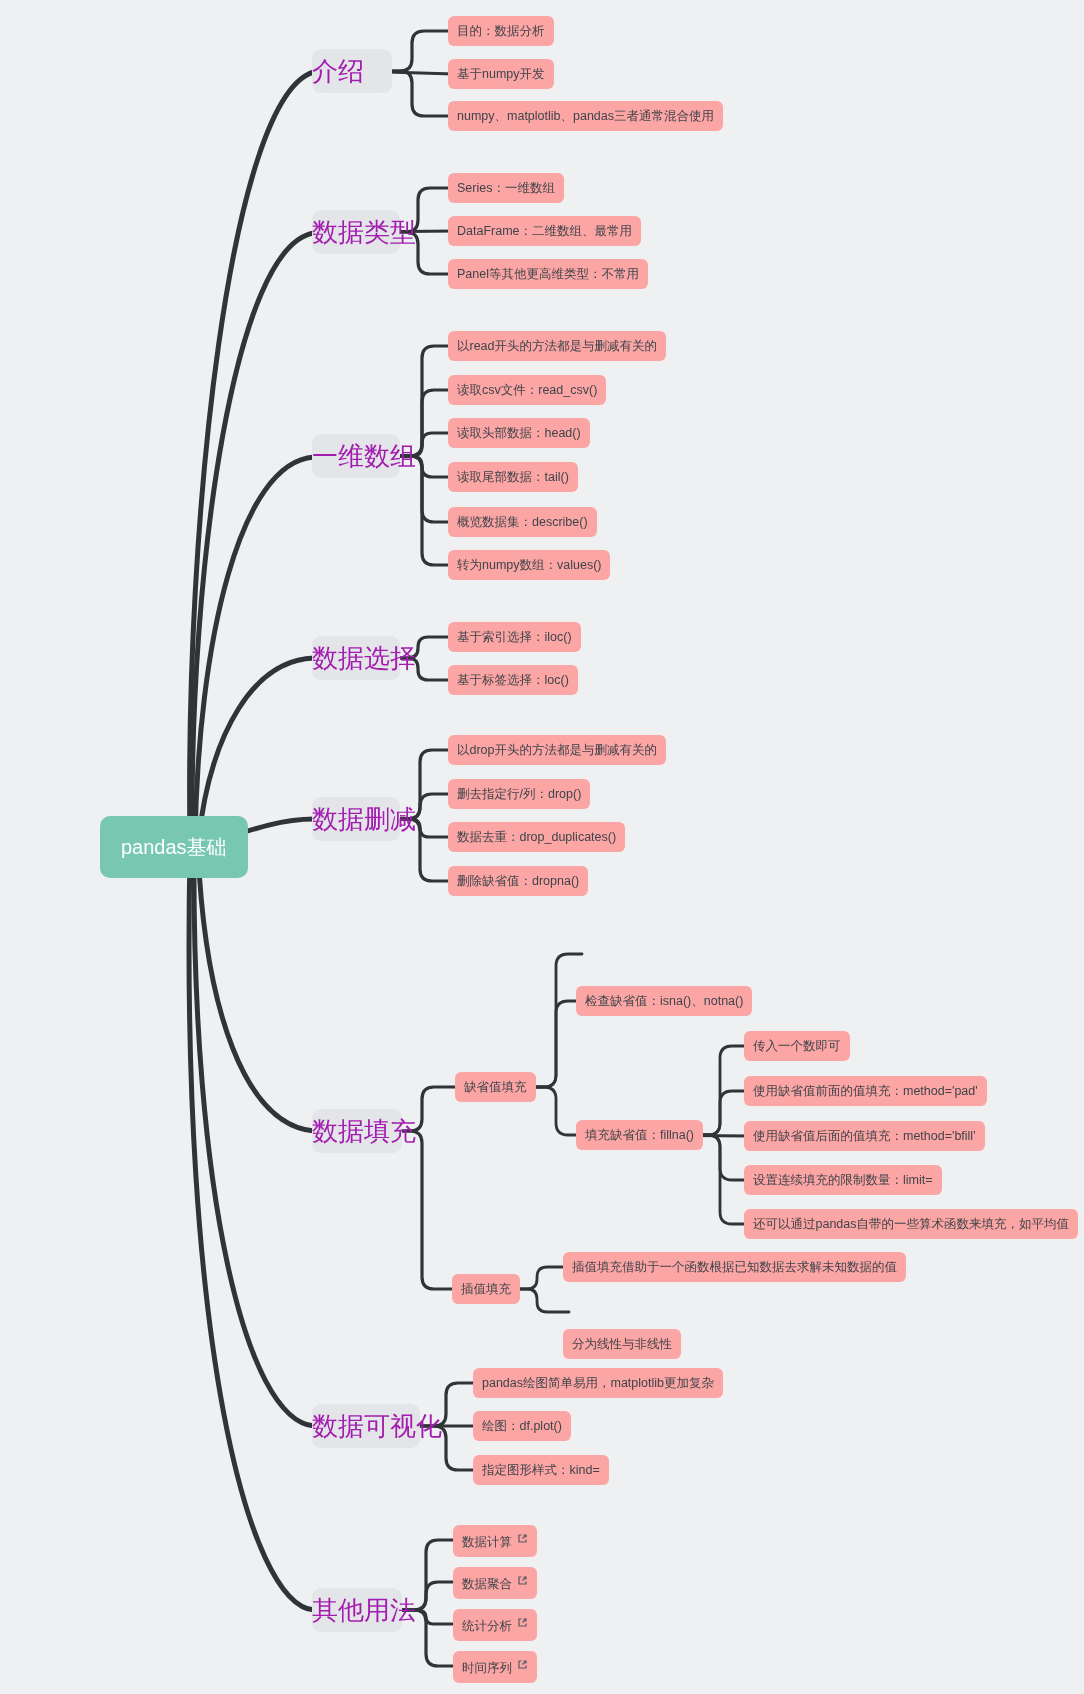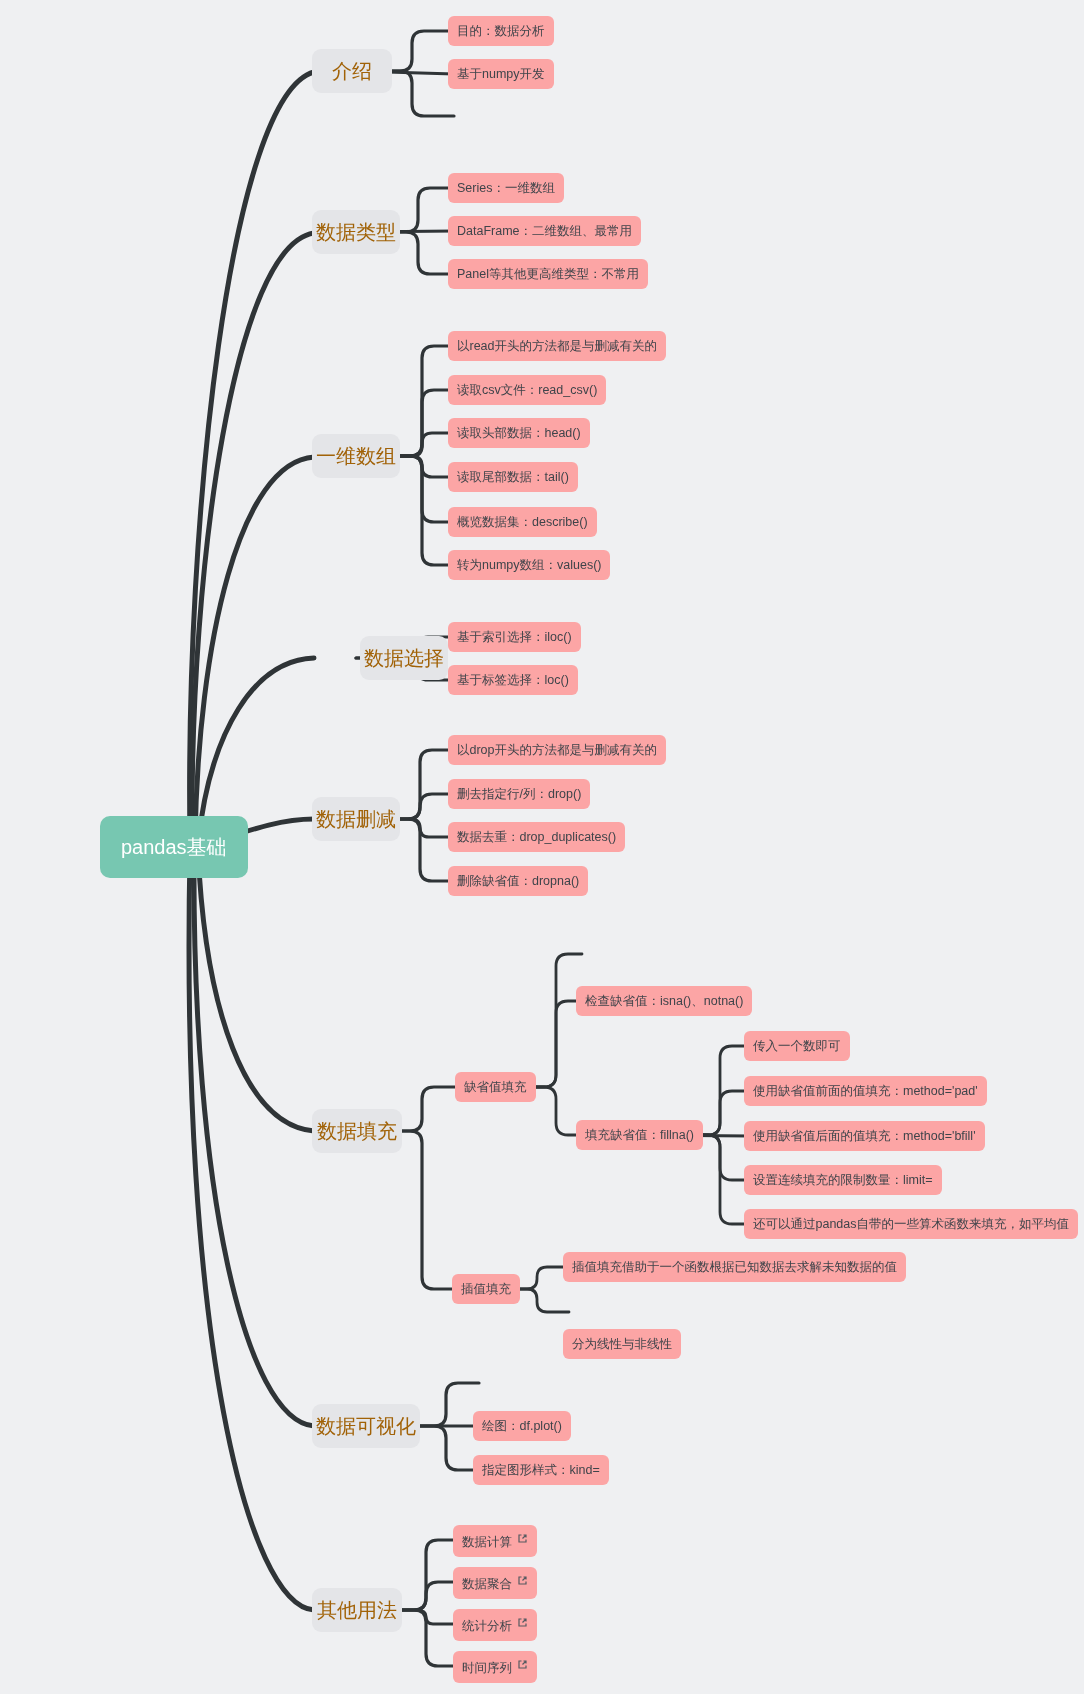--- a/index.html
+++ b/index.html
@@ -23,25 +23,24 @@
   .root{
     background:#77c7b1;
     color:#ffffff;
     font-size:20px;
     line-height:30px;
     padding:16px 21px;
     border-radius:10px;
   }
   .branch{
     background:#e4e5e8;
-    color:#a16207;
-    font-size:20px;
+    color:#a21caf;
+    font-size:26px;
     line-height:26px;
     padding:9px 0;
-    text-align:center;
     border-radius:9px;
   }
   .leaf{
     background:#fca5a5;
     color:#3f444a;
     font-size:12.5px;
     line-height:18px;
     padding:6px 9px;
     border-radius:6px;
   }
@@ -122,28 +121,29 @@
       <path d="M 482 1289 H 527 Q 537 1289 537 1279 V 1277 Q 537 1267 547 1267 H 569"></path>
       <path d="M 482 1289 H 527 Q 537 1289 537 1299 V 1302 Q 537 1312 547 1312 H 569"></path>
     </g>
   </svg>
 
   <div class="node root" style="left:100px;top:816px;">pandas基础</div>
 
   <div class="node branch" style="left:312px;top:49px;width:80px;">介绍</div>
   <div class="node branch" style="left:312px;top:210px;width:88px;">数据类型</div>
   <div class="node branch" style="left:312px;top:434px;width:88px;">一维数组</div>
-  <div class="node branch" style="left:312px;top:636px;width:88px;margin-left:48px;">数据选择</div>
+  <div class="node branch" style="left:312px;top:636px;width:88px;">数据选择</div>
   <div class="node branch" style="left:312px;top:797px;width:88px;">数据删减</div>
   <div class="node branch" style="left:312px;top:1109px;width:90px;">数据填充</div>
   <div class="node branch" style="left:312px;top:1404px;width:108px;">数据可视化</div>
   <div class="node branch" style="left:312px;top:1588px;width:90px;">其他用法</div>
 
   <div class="node leaf" style="left:448px;top:16px;">目的：数据分析</div>
   <div class="node leaf" style="left:448px;top:59px;">基于numpy开发</div>
+  <div class="node leaf" style="left:448px;top:101px;">numpy、matplotlib、pandas三者通常混合使用</div>
 
   <div class="node leaf" style="left:448px;top:173px;">Series：一维数组</div>
   <div class="node leaf" style="left:448px;top:216px;">DataFrame：二维数组、最常用</div>
   <div class="node leaf" style="left:448px;top:259px;">Panel等其他更高维类型：不常用</div>
 
   <div class="node leaf" style="left:448px;top:331px;">以read开头的方法都是与删减有关的</div>
   <div class="node leaf" style="left:448px;top:375px;">读取csv文件：read_csv()</div>
   <div class="node leaf" style="left:448px;top:418px;">读取头部数据：head()</div>
   <div class="node leaf" style="left:448px;top:462px;">读取尾部数据：tail()</div>
   <div class="node leaf" style="left:448px;top:507px;">概览数据集：describe()</div>
@@ -165,20 +165,21 @@
 
   <div class="node leaf" style="left:744px;top:1031px;">传入一个数即可</div>
   <div class="node leaf" style="left:744px;top:1076px;">使用缺省值前面的值填充：method='pad'</div>
   <div class="node leaf" style="left:744px;top:1121px;">使用缺省值后面的值填充：method='bfill'</div>
   <div class="node leaf" style="left:744px;top:1165px;">设置连续填充的限制数量：limit=</div>
   <div class="node leaf" style="left:563px;top:1252px;">插值填充借助于一个函数根据已知数据去求解未知数据的值</div>
 
   <div class="node leaf" style="left:744px;top:1209px;">还可以通过pandas自带的一些算术函数来填充，如平均值</div>
   <div class="node leaf" style="left:563px;top:1297px;margin-top:32px;">分为线性与非线性</div>
 
+  <div class="node leaf" style="left:473px;top:1368px;">pandas绘图简单易用，matplotlib更加复杂</div>
   <div class="node leaf" style="left:473px;top:1411px;">绘图：df.plot()</div>
   <div class="node leaf" style="left:473px;top:1455px;">指定图形样式：kind=</div>
 
   <div class="node leaf" style="left:453px;top:1525px;">
     <span>数据计算</span><span class="link-icon"><svg width="11" height="11" viewBox="0 0 11 11">
           <path d="M4.5 2 H2 V9 H9 V6.5" fill="none" stroke="#555a60" stroke-width="1.2"></path>
           <path d="M6.5 2 H9 V4.5 M9 2 L5.5 5.5" fill="none" stroke="#555a60" stroke-width="1.2"></path>
         </svg></span>
   </div>
   <div class="node leaf" style="left:453px;top:1567px;">

